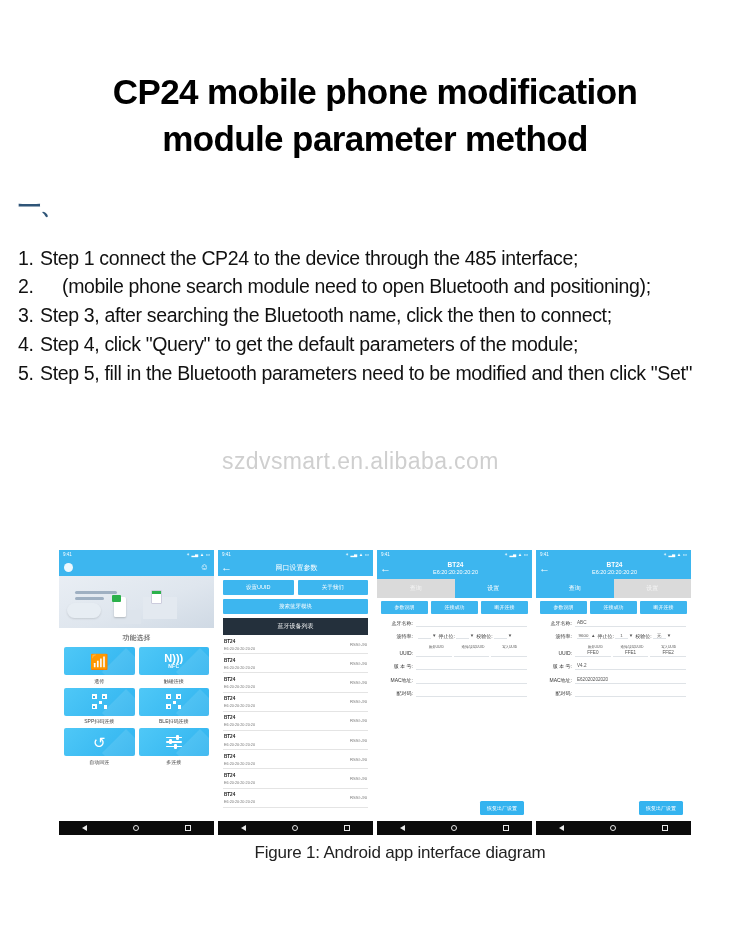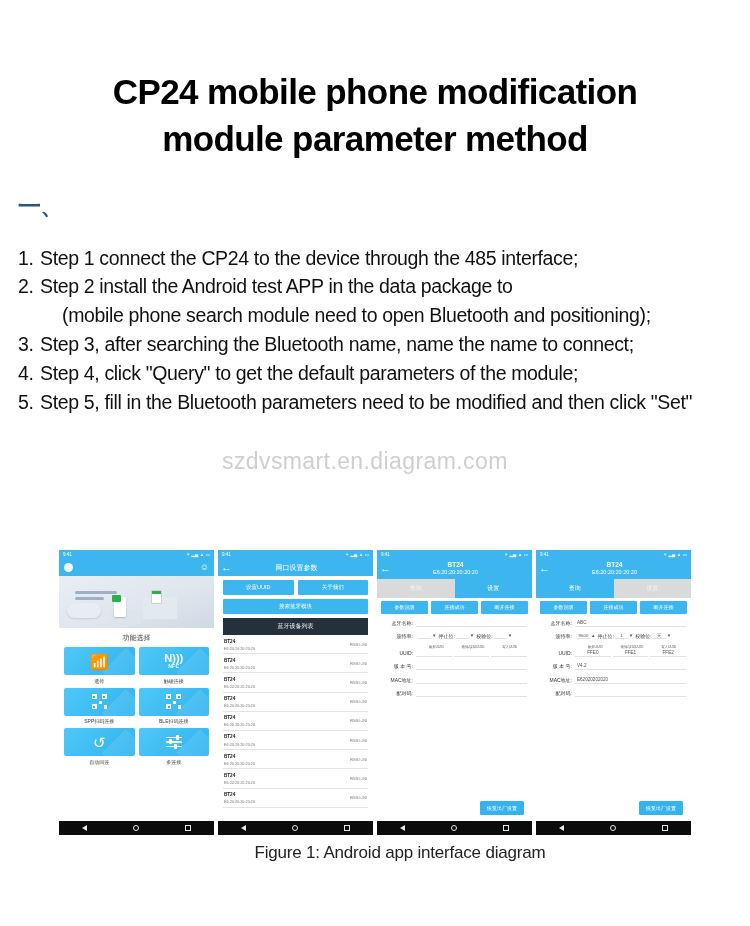--- a/index.html
+++ b/index.html
@@ -253,39 +253,38 @@
   </div>
 
   <div class="steps">
     <div class="step">
       <span class="num">1.</span>
       <span class="txt">Step 1  connect the CP24 to the device through the 485 interface;</span>
     </div>
     <div class="step">
       <span class="num">2.</span>
       <span class="txt">
-        <span>Step 2  install the Android test APP in the data package to</span>
         <span class="sub">(mobile phone search module need to open Bluetooth and positioning);</span>
       </span>
     </div>
     <div class="step">
       <span class="num">3.</span>
-      <span class="txt">Step 3, after searching the Bluetooth name, name the name to connect;</span>
+      <span class="txt">Step 3, after searching the Bluetooth name, click the then to connect;</span>
     </div>
     <div class="step">
       <span class="num">4.</span>
       <span class="txt">Step 4, click "Query" to get the default parameters of the module;</span>
     </div>
     <div class="step">
       <span class="num">5.</span>
       <span class="txt">Step 5, fill in the Bluetooth parameters need to be modified and then click "Set"</span>
     </div>
   </div>
 
-  <div class="watermark">szdvsmart.en.diagram.com</div>
+  <div class="watermark">szdvsmart.en.alibaba.com</div>
 
   <div class="phones">
 
     <div class="phone">
       <div class="statusbar">
         <span>9:41</span>
         <span class="right">
           <span>✴</span>
           <span>▂▄</span>
           <span>▲</span>

